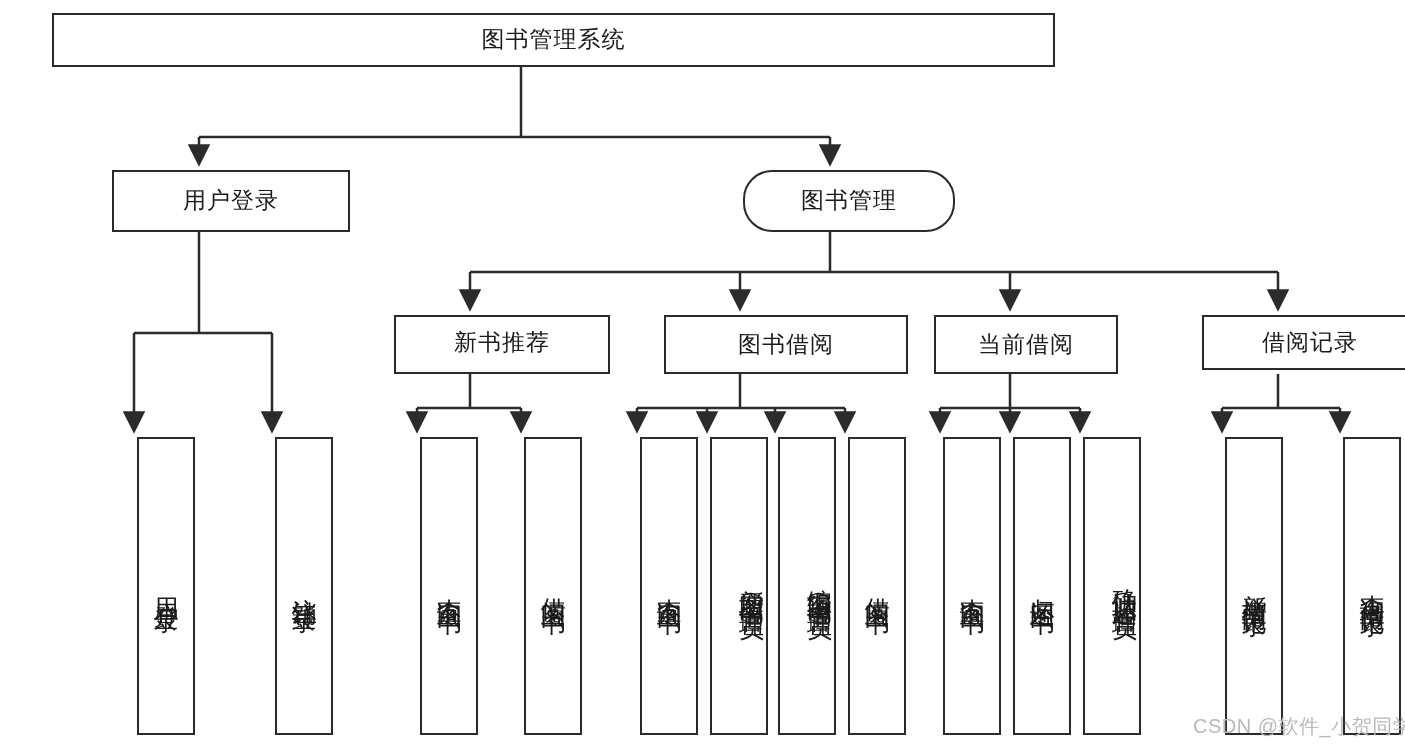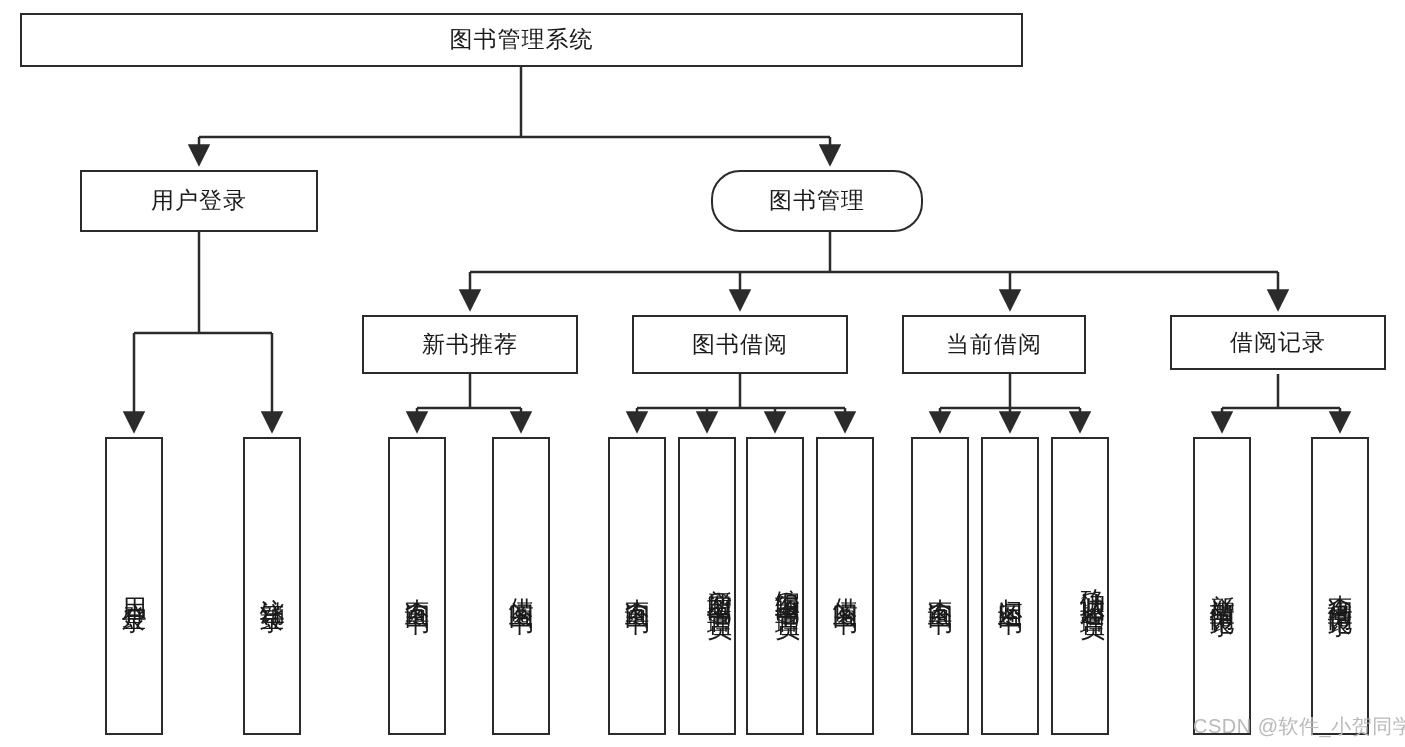--- a/index.html
+++ b/index.html
@@ -28,20 +28,21 @@
   .node {
     position: absolute;
     box-sizing: border-box;
     border: 2.5px solid #2b2b2b;
     background: #ffffff;
     display: flex;
     align-items: center;
     justify-content: center;
     color: #1a1a1a;
     line-height: 1.18;
+    margin-left: 32px;
   }
   .node.horiz {
     font-size: 23px;
     letter-spacing: 1px;
     writing-mode: horizontal-tb;
   }
   .node.vert {
     writing-mode: vertical-rl;
     text-orientation: upright;
     font-size: 25px;
@@ -123,24 +124,24 @@
     <span class="node-title">图书管理系统</span>
   </div>
 
   <div class="node horiz" style="left:80px; top:170px; width:238px; height:62px;">
     <span class="node-title">用户登录</span>
   </div>
   <div class="node horiz" style="left:711px; top:170px; width:212px; height:62px;border-radius:29px;">
     <span class="node-title">图书管理</span>
   </div>
 
-  <div class="node horiz" style="left:362px; top:315px; width:216px; height:59px;">
+  <div class="node horiz" style="left:362px; top:315px; width:216px; height:59px;font-family:Liberation Mono, monospace;">
     <span class="node-title">新书推荐</span>
   </div>
-  <div class="node horiz" style="left:632px; top:315px; width:216px; height:59px;">
+  <div class="node horiz" style="left:632px; top:315px; width:244px; height:59px;">
     <span class="node-title">图书借阅</span>
   </div>
   <div class="node horiz" style="left:902px; top:315px; width:184px; height:59px;">
     <span class="node-title">当前借阅</span>
   </div>
   <div class="node horiz" style="left:1170px; top:315px; width:216px; height:55px;">
     <span class="node-title">借阅记录</span>
   </div>
 
   <div class="node vert" style="left:105px; top:437px; width:58px; height:298px;">

